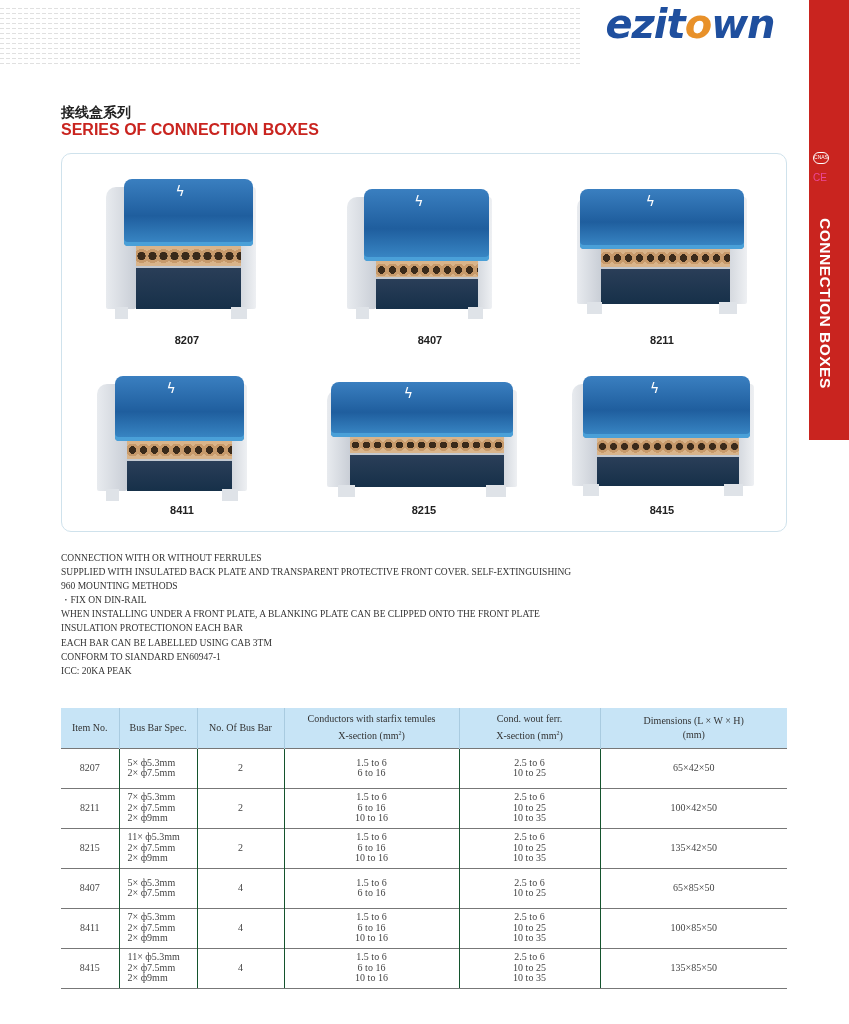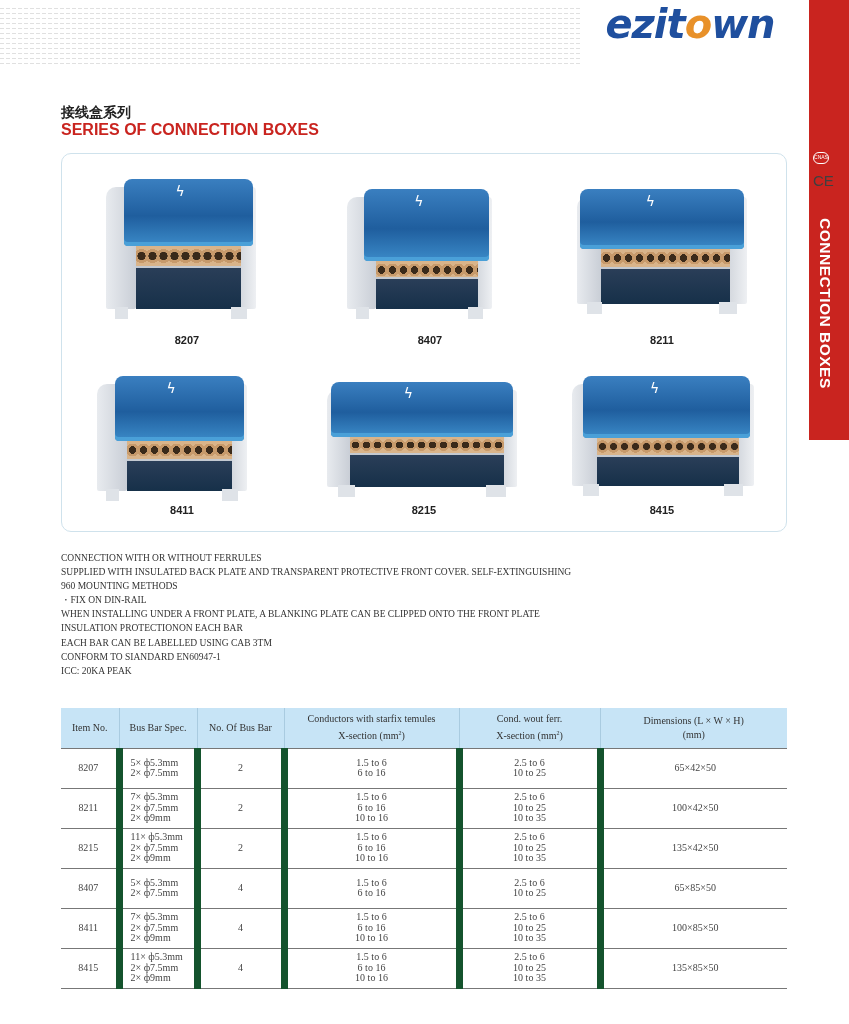--- a/index.html
+++ b/index.html
@@ -28,21 +28,21 @@
 
   .red-bar {
     position: absolute; left: 809px; top: 0; width: 40px; height: 440px; background: #c9241f;
   }
   .cert-badge {
     position: absolute; left: 813px; top: 152px; width: 16px; height: 12px;
     border: 1.5px solid #fff; border-radius: 6px; color: #fff; font-size: 5px;
     font-family: "Liberation Sans", sans-serif; text-align: center; line-height: 9px;
   }
   .ce-mark {
-    position: absolute; left: 813px; top: 172px; color: #404040; font-size: 15px;
+    position: absolute; left: 813px; top: 172px; color: #ec4899; font-size: 10px;
     font-family: "Liberation Sans", sans-serif;
   }
   .side-title {
     position: absolute; left: 812px; top: 218px; width: 22px; height: 190px;
     writing-mode: vertical-rl; color: #fff; font-family: "Liberation Sans", sans-serif;
     font-weight: bold; font-size: 15.5px; letter-spacing: 0.5px; white-space: nowrap;
   }
 
   .title-cn {
     position: absolute; left: 61px; top: 104px; font-family: "DejaVu Sans", sans-serif;
@@ -106,21 +106,21 @@
     position: absolute; left: 61px; top: 708px; width: 726px; border-collapse: collapse;
     font-family: "Liberation Serif", serif; font-size: 10px; color: #444;
   }
   table.spec th {
     background: #c7e4f6; font-weight: normal; height: 40px; color: #333;
     font-size: 10px; line-height: 14px; padding: 0 4px; text-align: center;
     border-left: 1px solid #a9cbe0;
   }
   table.spec th:first-child { border-left: none; }
   table.spec td {
-    border-top: 1px solid #777; border-left: 7px solid #14532d; text-align: center;
+    border-top: 1px solid #777; border-left: 1px solid #14532d; text-align: center;
     vertical-align: middle; padding: 3px 4px; line-height: 10.5px; font-size: 10px;
   }
   table.spec td:first-child { border-left: none; }
   table.spec tr:last-child td { border-bottom: 1.5px solid #777; }
   table.spec td.spec-col { text-align: left; padding-left: 8px; }
   table.spec td.multi span { display: block; }
   sup { font-size: 6px; }
 </style>
 </head>
 <body>

